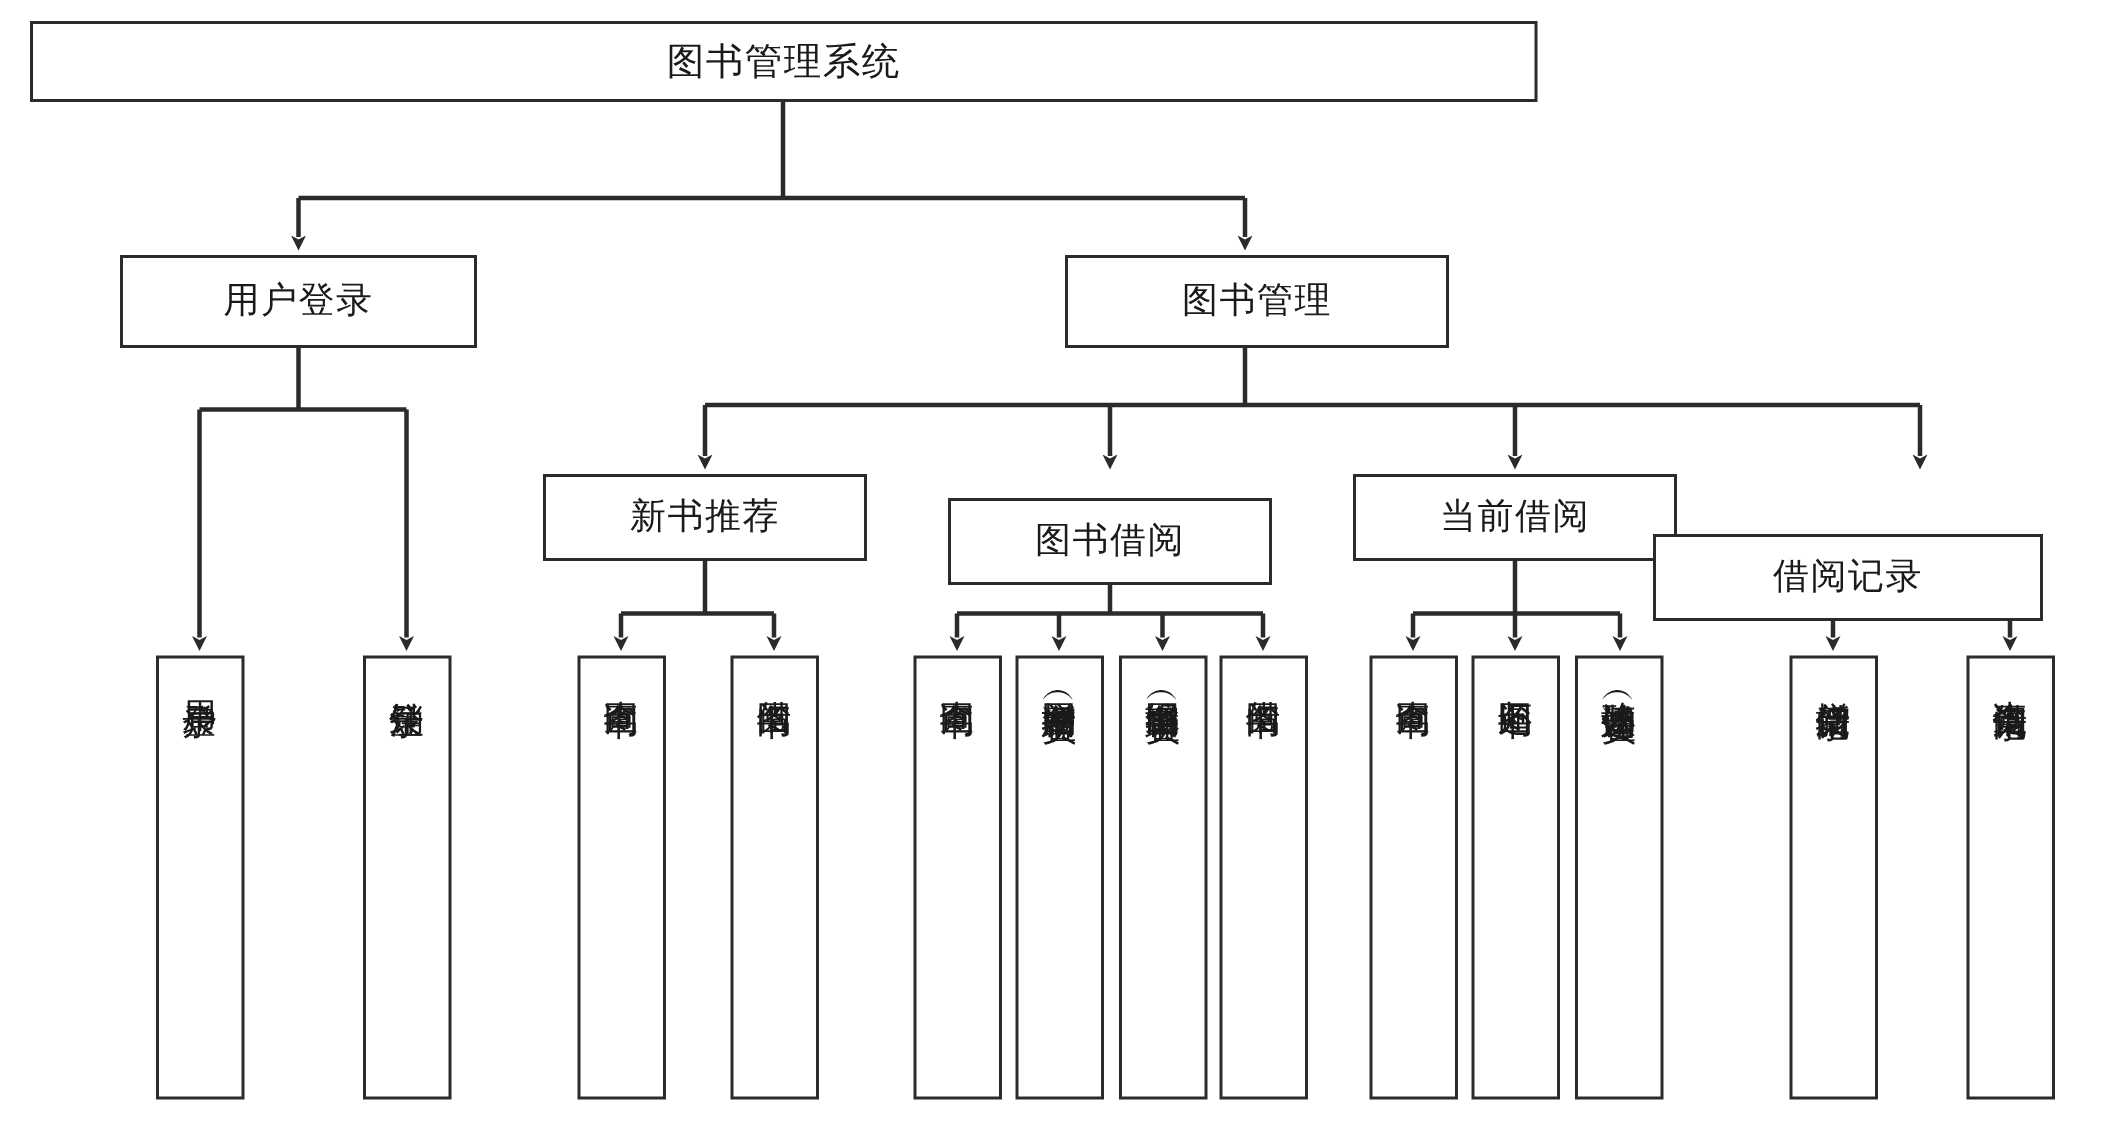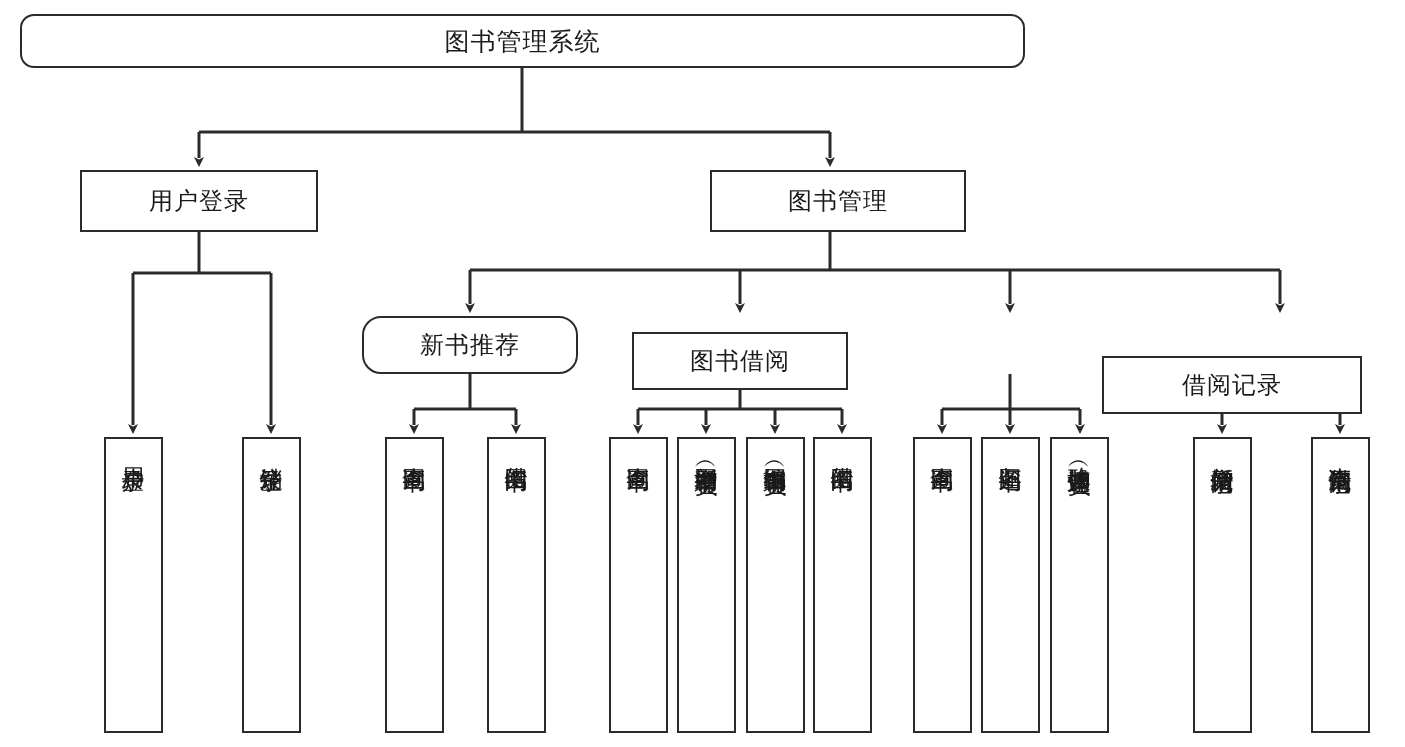--- a/index.html
+++ b/index.html
@@ -39,21 +39,20 @@
     padding-top: 10px;
   }
   .node.v .vtext {
     writing-mode: vertical-rl;
     text-orientation: upright;
     line-height: 1.05;
     white-space: nowrap;
   }
   .node.root {
     font-size: 25px;
-    border-radius: 14px;
   }
   svg.edges {
     position: absolute;
     left: 0;
     top: 0;
     width: 1405px;
     height: 747px;
     pointer-events: none;
   }
   .watermark {
@@ -125,25 +124,28 @@
     <span>图书管理系统</span>
   </div>
 
   <div class="node h" style="left:80px; top:170px; width:238px; height:62px;">
     <span>用户登录</span>
   </div>
   <div class="node h" style="left:710px; top:170px; width:256px; height:62px;">
     <span>图书管理</span>
   </div>
 
-  <div class="node h" style="left:362px; top:316px; width:216px; height:58px;border-radius:19px;">
+  <div class="node h" style="left:362px; top:316px; width:216px; height:58px;">
     <span>新书推荐</span>
   </div>
   <div class="node h" style="left:632px; top:332px; width:216px; height:58px;">
     <span>图书借阅</span>
+  </div>
+  <div class="node h" style="left:902px; top:316px; width:216px; height:58px;">
+    <span>当前借阅</span>
   </div>
   <div class="node h" style="left:1102px; top:316px; width:260px; height:58px;margin-top:40px;">
     <span>借阅记录</span>
   </div>
 
   <div class="node v" style="left:104px; top:437px; width:59px; height:296px;">
     <span class="vtext">用户登录</span>
   </div>
   <div class="node v" style="left:242px; top:437px; width:59px; height:296px;">
     <span class="vtext">注销登录</span>

